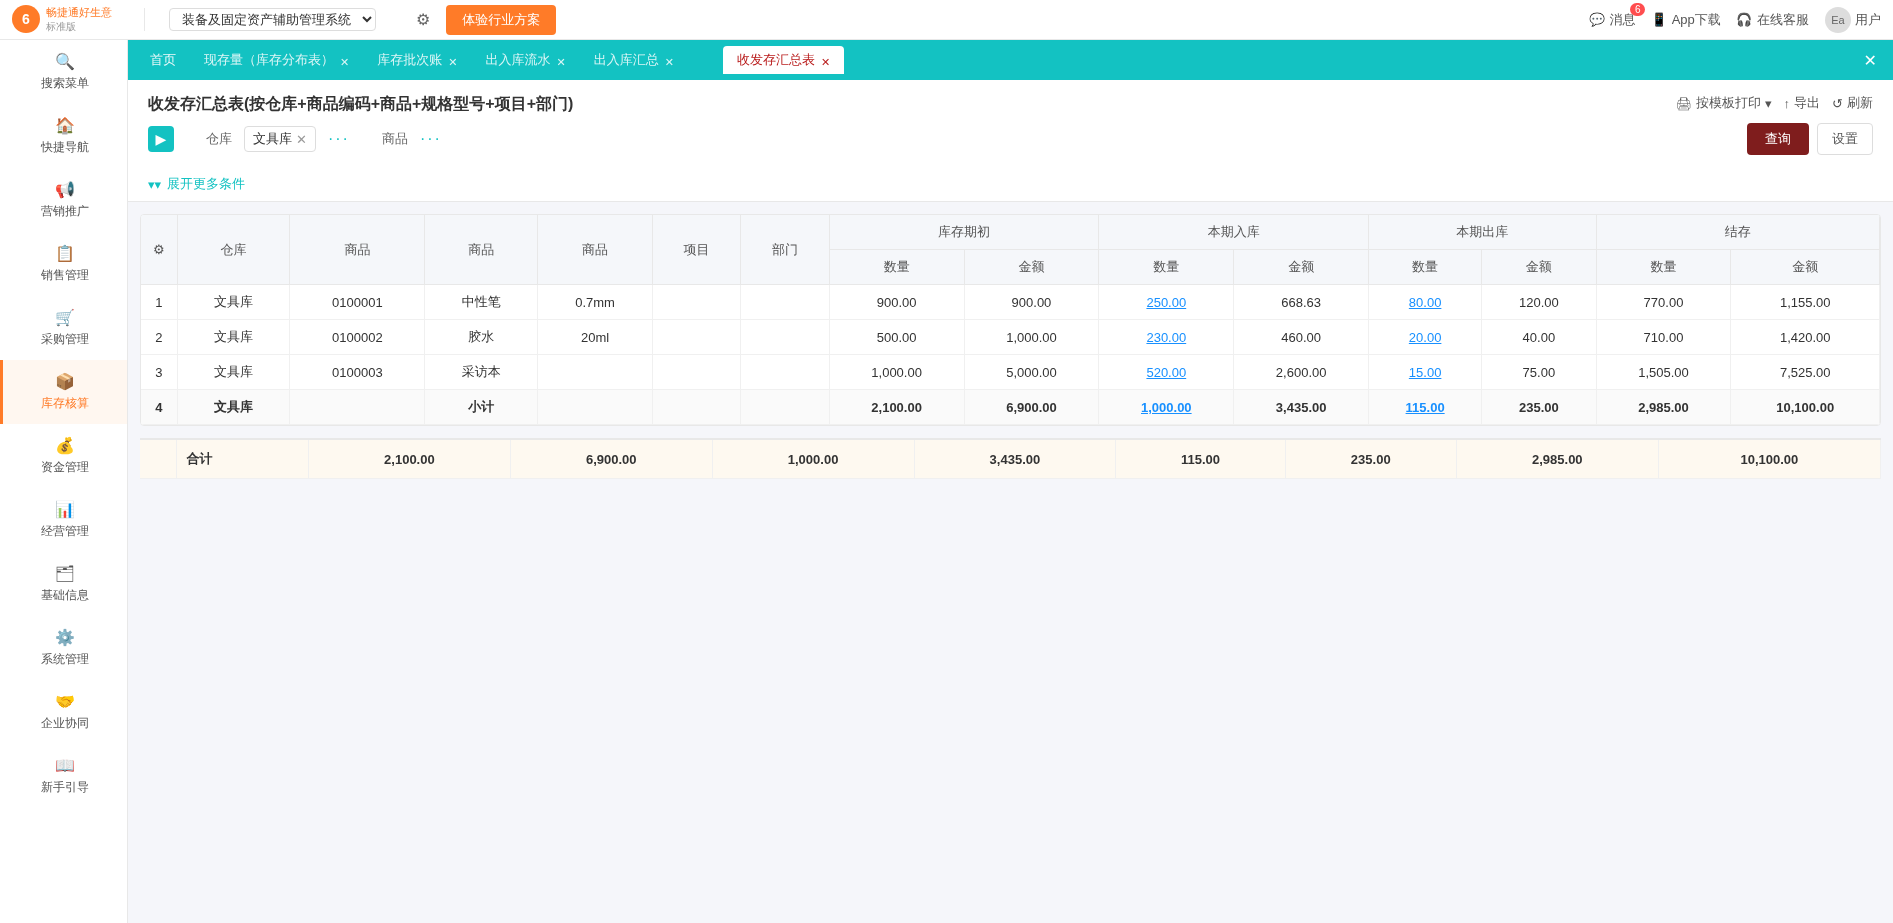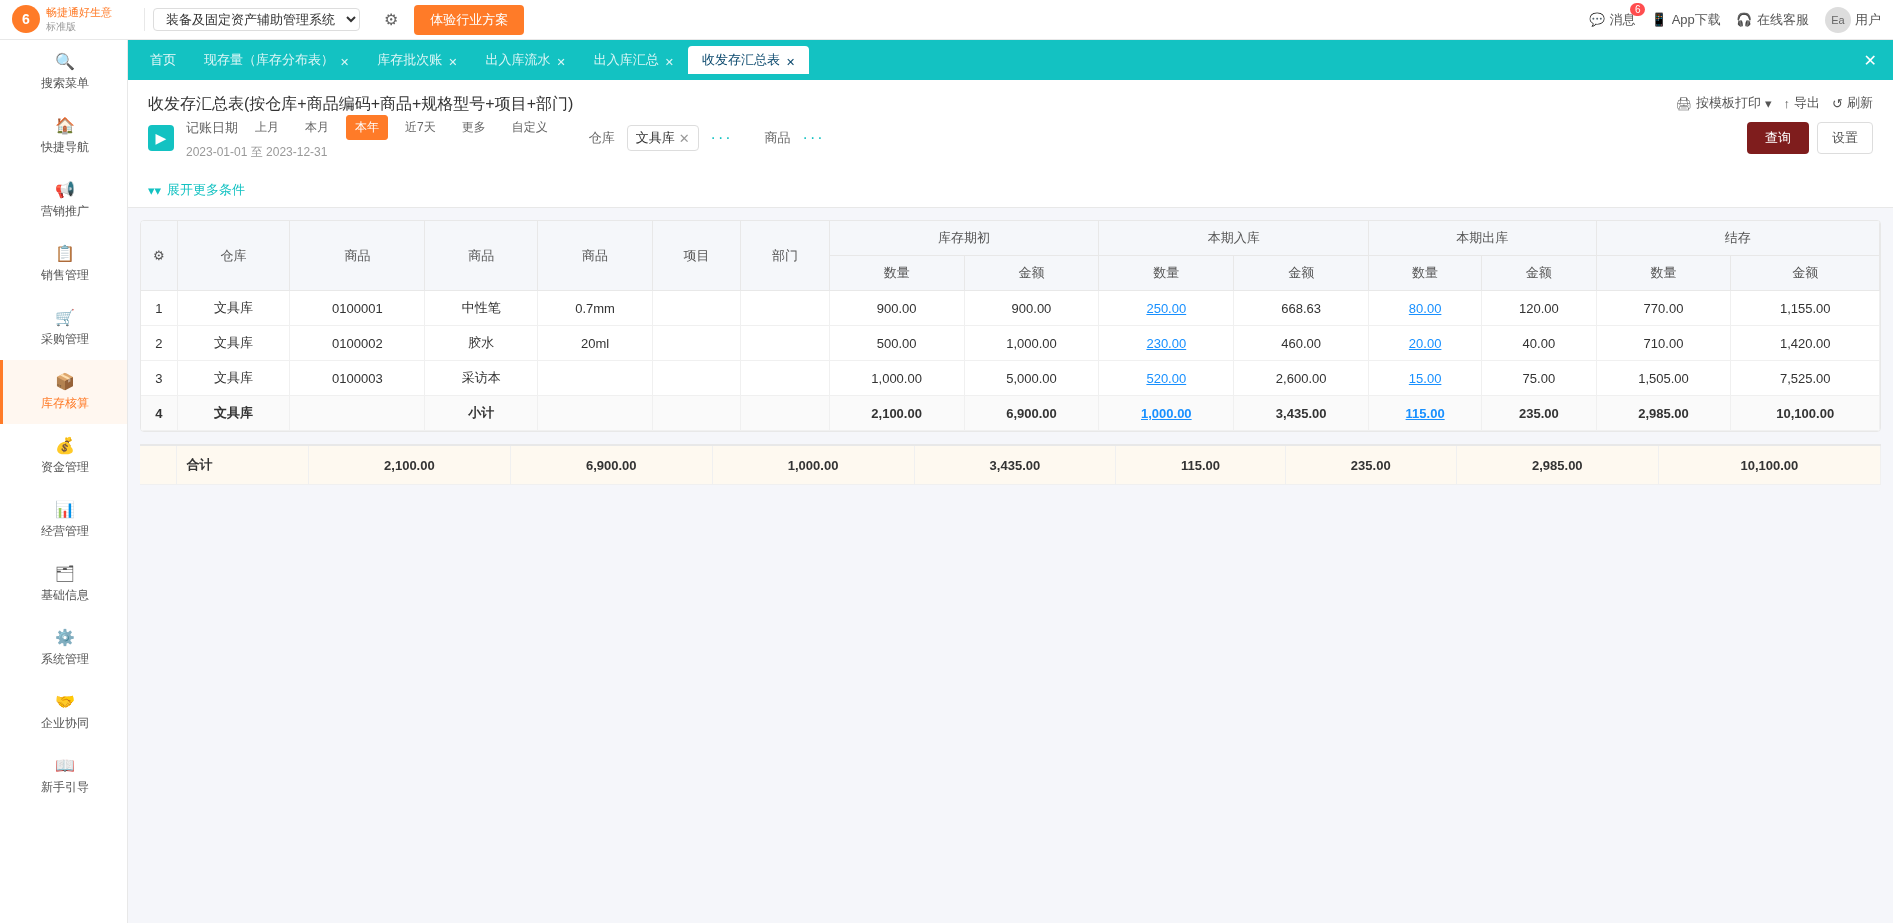--- a/index.html
+++ b/index.html
@@ -11,37 +11,37 @@
     .main-layout { display: flex; flex: 1; overflow: hidden; }
     .sidebar { width: 128px; background: #fff; border-right: 1px solid #e8e8e8; flex-shrink: 0; display: flex; flex-direction: column; }
     .content-area { flex: 1; display: flex; flex-direction: column; overflow: hidden; }
     .main-content { flex: 1; overflow-y: auto; background: #f5f6fa; padding: 0; }
 
     
     .logo-area { display: flex; align-items: center; gap: 6px; min-width: 120px; }
     .logo-icon { width: 28px; height: 28px; background: #ff7b28; border-radius: 50%; display: flex; align-items: center; justify-content: center; color: #fff; font-weight: bold; font-size: 14px; }
     .logo-text { font-size: 11px; color: #ff7b28; line-height: 1.3; }
     .logo-badge { font-size: 10px; color: #999; }
-    .system-name { font-size: 13px; color: #333; padding: 0 8px; border-left: 1px solid #e8e8e8; }
+    .system-name { font-size: 13px; color: #333; padding: 0 24px; border-left: 1px solid #e8e8e8; }
     .system-select { border: 1px solid #ddd; border-radius: 4px; padding: 2px 8px; font-size: 13px; color: #333; cursor: pointer; background: #fff; }
     .gear-btn { color: #666; cursor: pointer; font-size: 16px; padding: 4px; }
     .try-btn { background: #ff7b28; color: #fff; border: none; border-radius: 4px; padding: 6px 16px; cursor: pointer; font-size: 13px; }
     .top-right { margin-left: auto; display: flex; align-items: center; gap: 16px; }
     .top-right-item { display: flex; align-items: center; gap: 4px; cursor: pointer; color: #555; font-size: 13px; position: relative; }
     .badge { background: #ff4d4f; color: #fff; border-radius: 10px; font-size: 10px; padding: 1px 5px; position: absolute; top: -8px; right: -10px; }
     .user-avatar { width: 26px; height: 26px; background: #ddd; border-radius: 50%; display: flex; align-items: center; justify-content: center; font-size: 11px; color: #666; }
 
     
     .sidebar-item { display: flex; flex-direction: column; align-items: center; padding: 12px 8px; cursor: pointer; color: #555; font-size: 12px; gap: 4px; border-left: 3px solid transparent; }
     .sidebar-item.active { background: #fff7f0; color: #ff7b28; border-left: 3px solid #ff7b28; }
     .sidebar-icon { font-size: 16px; }
 
     
     .page-header { background: #fff; padding: 14px 20px 0 20px; border-bottom: 1px solid #e8e8e8; }
-    .page-title { font-size: 16px; font-weight: normal; color: #333; margin-bottom: 0; }
+    .page-title { font-size: 16px; font-weight: bold; color: #333; margin-bottom: 8px; }
     .filter-bar { display: flex; align-items: center; gap: 12px; flex-wrap: wrap; margin-bottom: 12px; }
     .filter-expand { width: 26px; height: 26px; background: #13c2c2; color: #fff; border-radius: 4px; display: flex; align-items: center; justify-content: center; cursor: pointer; font-size: 14px; }
     .filter-label { color: #666; font-size: 13px; }
     .date-btn { padding: 3px 8px; border-radius: 3px; cursor: pointer; font-size: 12px; color: #666; border: 1px solid transparent; }
     .date-btn.active { background: #ff7b28; color: #fff; border-color: #ff7b28; }
     .date-range { font-size: 12px; color: #999; margin-top: 2px; }
     .warehouse-label { color: #666; font-size: 13px; margin-left: 20px; }
     .warehouse-tag { background: #fff; border: 1px solid #ddd; border-radius: 4px; padding: 3px 8px; font-size: 13px; display: flex; align-items: center; gap: 4px; }
     .tag-close { cursor: pointer; color: #999; }
     .more-dots { color: #13c2c2; cursor: pointer; font-size: 16px; letter-spacing: 2px; }
@@ -65,21 +65,21 @@
     
     .tab-bar-close { margin-left: auto; color: #fff; cursor: pointer; padding: 0 8px; font-size: 16px; }
     
     .header-actions { display: flex; align-items: center; gap: 12px; margin-left: auto; }
     .print-btn { display: flex; align-items: center; gap: 4px; color: #555; cursor: pointer; font-size: 13px; }
     .export-btn { display: flex; align-items: center; gap: 4px; color: #555; cursor: pointer; font-size: 13px; }
     .refresh-btn { display: flex; align-items: center; gap: 4px; color: #555; cursor: pointer; font-size: 13px; }
 
     .tab-bar-container { background: #13c2c2; display: flex; align-items: center; padding: 0 8px; height: 40px; }
     .tab-regular { display: flex; align-items: flex-end; gap: 6px; padding: 5px 14px; cursor: pointer; color: rgba(255,255,255,0.85); font-size: 13px; white-space: nowrap; border-radius: 4px 4px 0 0; }
-    .tab-active { background: #fff; color: #0c4a6e; font-weight: 500; border-radius: 4px 4px 0 0; }
+    .tab-active { background: #fff; color: #b91c1c; font-weight: 500; border-radius: 4px 4px 0 0; margin-left: 35px; }
     .tab-home { color: rgba(255,255,255,0.9); }
     .close-icon { font-size: 11px; }
   </style>
 </head>
 <body>
 
 <div class="app-container">
   <div class="top-bar">
     <div class="logo-area">
       <div class="logo-icon">
@@ -219,32 +219,20 @@
               </div>
               <div class="refresh-btn">
                 <span>↺</span>
                 <span>刷新</span>
               </div>
             </div>
           </div>
 
           <div class="filter-bar">
             <div class="filter-expand">▶</div>
-            <div style="display:flex; flex-direction:column; gap:2px;">
-              <div style="display:flex; align-items:center; gap:8px;">
-                <span class="filter-label">记账日期</span>
-                <span class="date-btn">上月</span>
-                <span class="date-btn">本月</span>
-                <span class="date-btn active">本年</span>
-                <span class="date-btn">近7天</span>
-                <span class="date-btn">更多</span>
-                <span class="date-btn">自定义</span>
-              </div>
-              <div class="date-range">2023-01-01 至 2023-12-31</div>
-            </div>
             <span class="warehouse-label">仓库</span>
             <div class="warehouse-tag">
               <span>文具库</span>
               <span class="tag-close">✕</span>
             </div>
             <span class="more-dots">···</span>
             <span class="goods-label">商品</span>
             <span class="more-dots">···</span>
             <div style="margin-left:auto; display:flex; gap:8px;">
               <button class="query-btn">查询</button>

